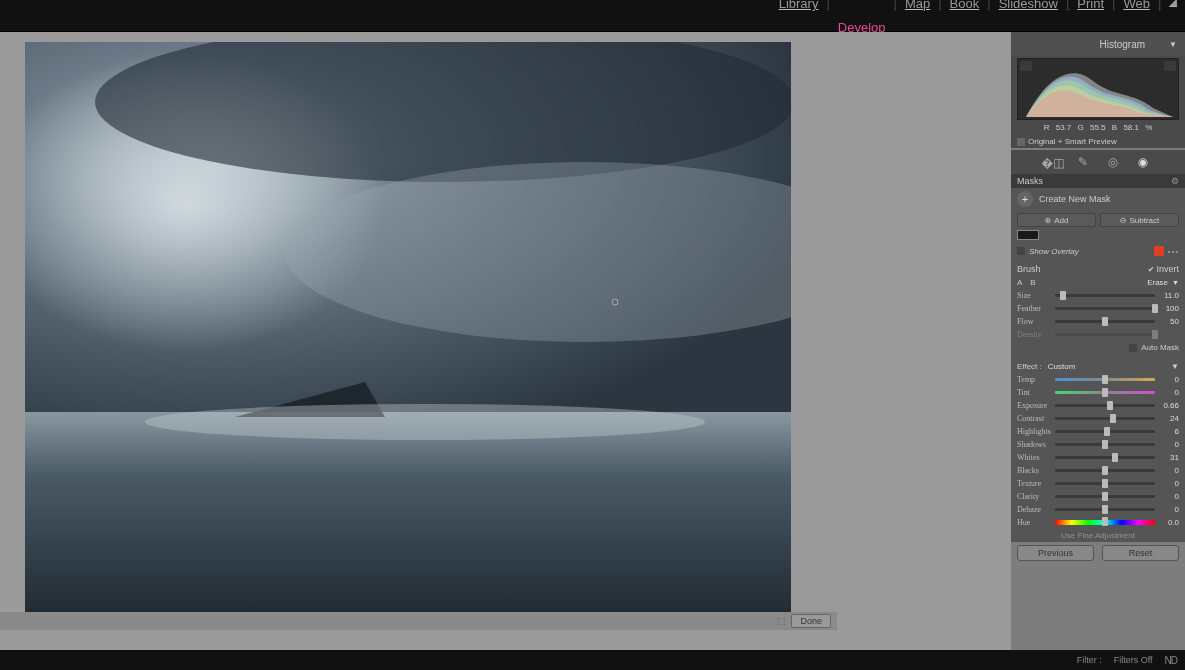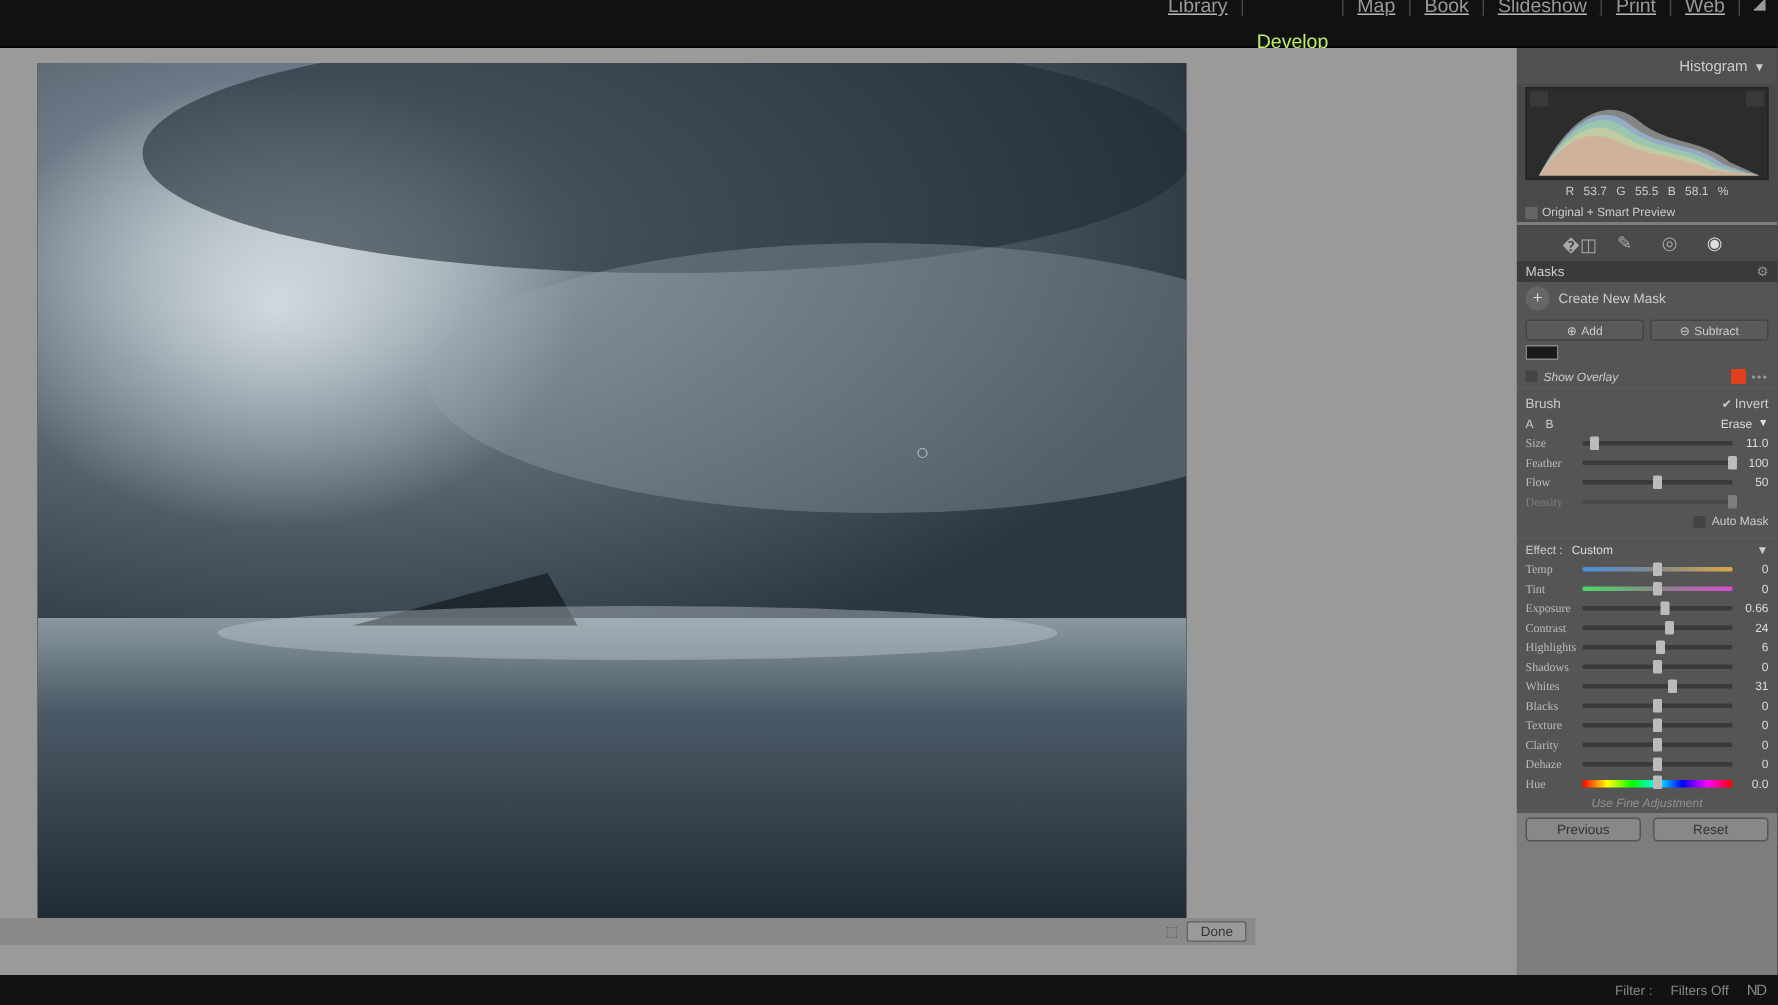--- a/index.html
+++ b/index.html
@@ -1,32 +1,32 @@
 <!DOCTYPE html>
 <html><head>
 <meta charset="utf-8">
 <style>
   * { box-sizing: border-box; margin: 0; padding: 0; font-family: "Helvetica Neue", Arial, sans-serif; }
   body { width: 1185px; height: 670px; background: #0d0d0d; overflow: hidden; position: relative; color: #bbb; }
   
   .top-bar { height: 32px; background: #111; display: flex; align-items: center; justify-content: flex-end; padding-right: 8px; border-bottom: 1px solid #000; }
   .modules { display: flex; align-items: flex-start; gap: 0; font-size: 13px; text-decoration: underline; }
   .modules .mod { color: #999; padding: 0 4px; cursor: pointer; }
-  .modules .mod.active { color: #bef264; font-weight: 500; margin-top: 24px; }
+  .modules .mod.active { color: #ec4899; font-weight: 500; margin-top: 24px; }
   .modules .sep { color: #444; padding: 0 4px; }
   .modules .tri { color: #999; font-size: 10px; padding-left: 4px; }
   
   .workspace { position: absolute; top: 32px; left: 0; right: 0; bottom: 20px; display: flex; background: #9a9a9a; }
   .canvas-area { flex: 1; position: relative; background: #9a9a9a; }
   .canvas-image { position: absolute; left: 25px; top: 10px; width: 766px; height: 574px; background: #2a3540; overflow: hidden; }
   
   .right-rail { width: 174px; background: #7d7d7d; display: flex; flex-direction: column; font-size: 9px; color: #ccc; overflow: hidden; }
   .panel-dark { background: #4a4a4a; }
   
-  .hist-header { height: 16px; display: flex; justify-content: flex-end; align-items: center; padding: 12px 8px; background: #505050; font-size: 10px; }
+  .hist-header { height: 16px; display: flex; justify-content: flex-end; align-items: center; padding: 12px 8px; background: #505050; font-size: 10px; gap: 20px; }
   .hist-header .tri2 { font-size: 8px; padding-left: 4px; }
   
   .histogram-box { height: 62px; background: #2c2c2c; margin: 2px 6px 0 6px; position: relative; border: 1px solid #222; }
   .hist-clip { position: absolute; top: 2px; width: 12px; height: 10px; background: #3a3a3a; }
   .hist-clip.left { left: 2px; } .hist-clip.right { right: 2px; }
   .rgb-line { text-align: center; font-size: 8px; padding: 3px 0; background: #4a4a4a; }
   .rgb-line span { padding: 0 2px; }
   .preview-line { font-size: 8px; padding: 2px 6px; background: #4a4a4a; display: flex; align-items: center; gap: 3px; }
   .preview-line .chk { width: 8px; height: 8px; background: #666; }
   
@@ -66,21 +66,21 @@
   
   .automask { display: flex; justify-content: flex-end; align-items: center; gap: 4px; font-size: 8px; padding: 2px 0 4px 0; }
   .automask .cb { width: 8px; height: 8px; background: #444; }
   
   .effect-panel { background: #555; padding: 3px 6px 0 6px; }
   .effect-head { display: flex; justify-content: space-between; font-size: 8px; padding-bottom: 2px; }
   .effect-head .tri3 { font-size: 8px; }
   .hue-row .trk { background: linear-gradient(90deg,#f00,#ff0,#0f0,#0ff,#00f,#f0f,#f00); height: 5px; }
   .temp-row .trk { background: linear-gradient(90deg,#4a90d9,#888,#d9a94a); }
   .tint-row .trk { background: linear-gradient(90deg,#4ad96a,#888,#d94ad0); }
-  .cutoff { font-size: 8px; text-align: center; opacity: 0.5; padding: 2px 0; overflow: hidden; white-space: nowrap; font-style: italic; }
+  .cutoff { font-size: 8px; text-align: center; opacity: 0.5; padding: 2px 0; overflow: hidden; white-space: nowrap; }
   
   .action-bar { position: absolute; left: 0; right: 174px; bottom: 20px; height: 18px; background: #8a8a8a; display: flex; align-items: center; justify-content: flex-end; padding: 0 6px; gap: 6px; }
   .action-bar .btn { height: 14px; padding: 0 8px; background: #9a9a9a; border: 1px solid #666; border-radius: 2px; font-size: 9px; display: flex; align-items: center; color: #333; }
   
   .pr-row { background: #7d7d7d; padding: 3px 6px; display: flex; gap: 8px; }
   .pr-row .btn { flex: 1; height: 16px; background: #888; border: 1px solid #555; border-radius: 3px; font-size: 9px; display: flex; align-items: center; justify-content: center; color: #333; }
   
   .bottom-bar { position: absolute; left: 0; right: 0; bottom: 0; height: 20px; background: #111; display: flex; align-items: center; justify-content: flex-end; padding: 0 8px; gap: 12px; font-size: 9px; }
   .bottom-bar .lab { color: #888; }
   .bottom-bar .logo { color: #888; font-size: 10px; letter-spacing: -1px; }

